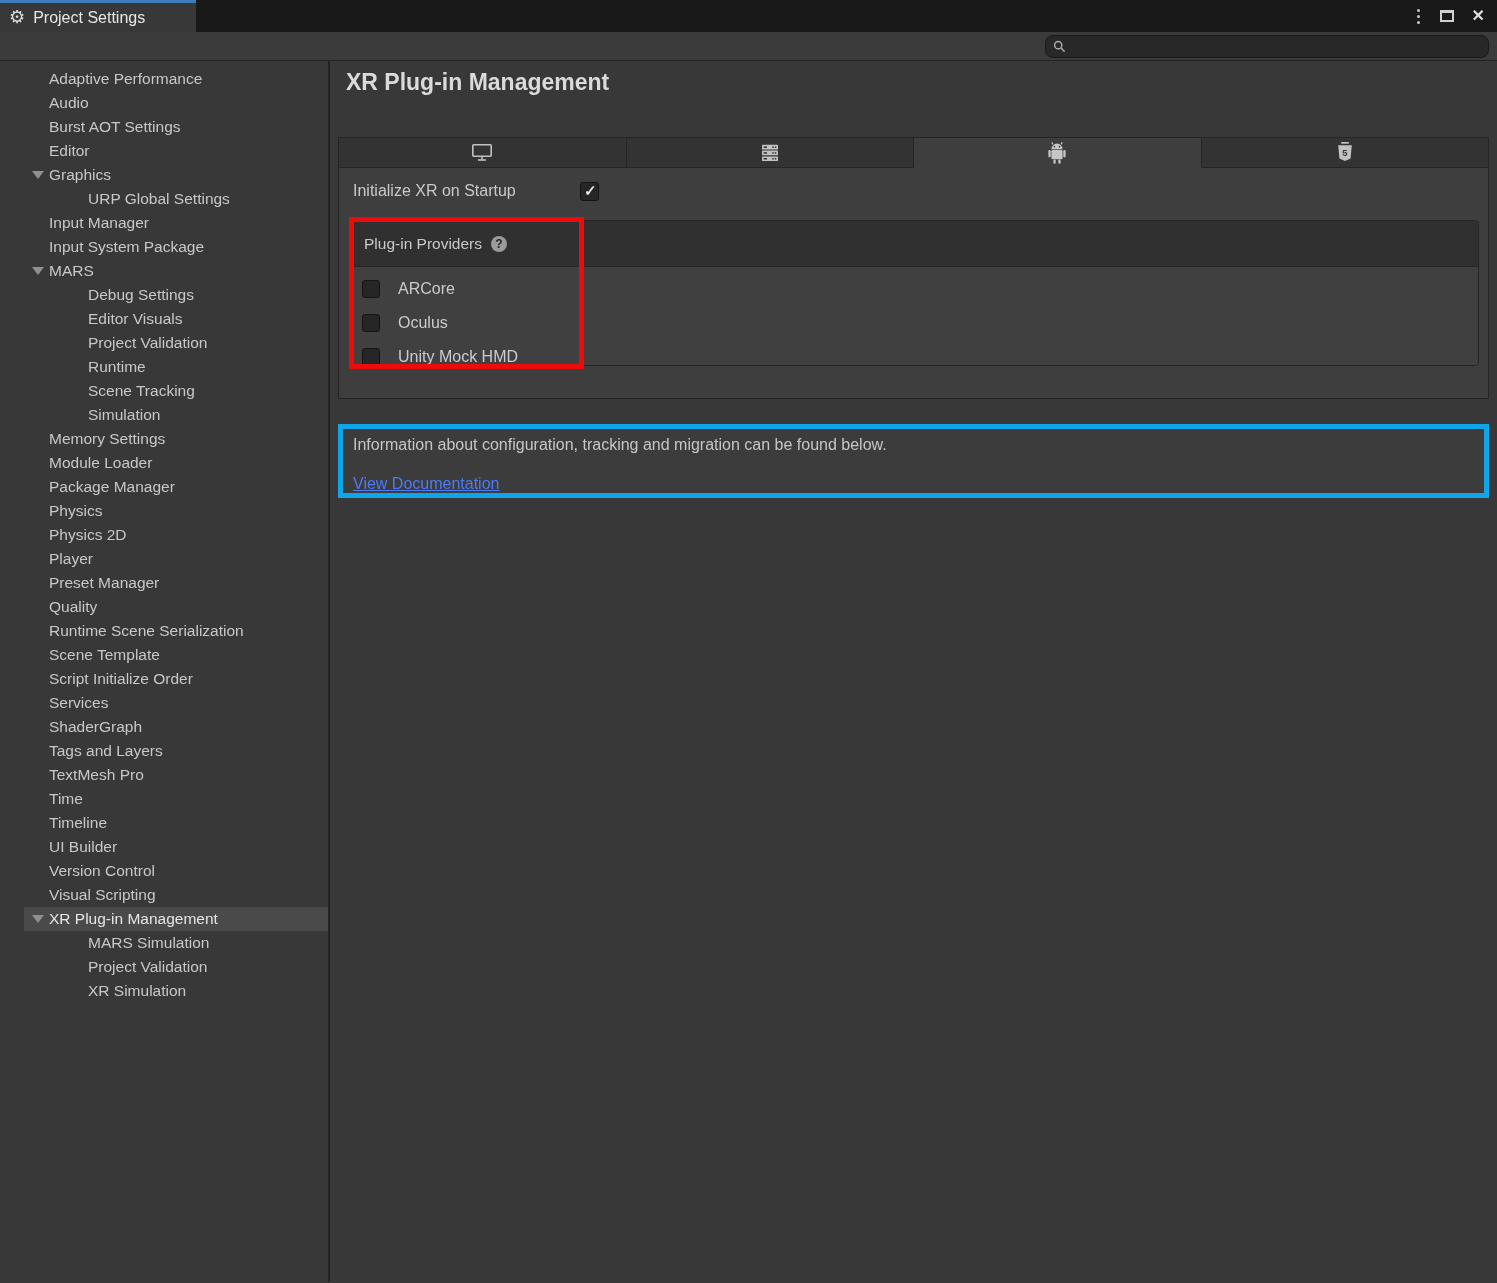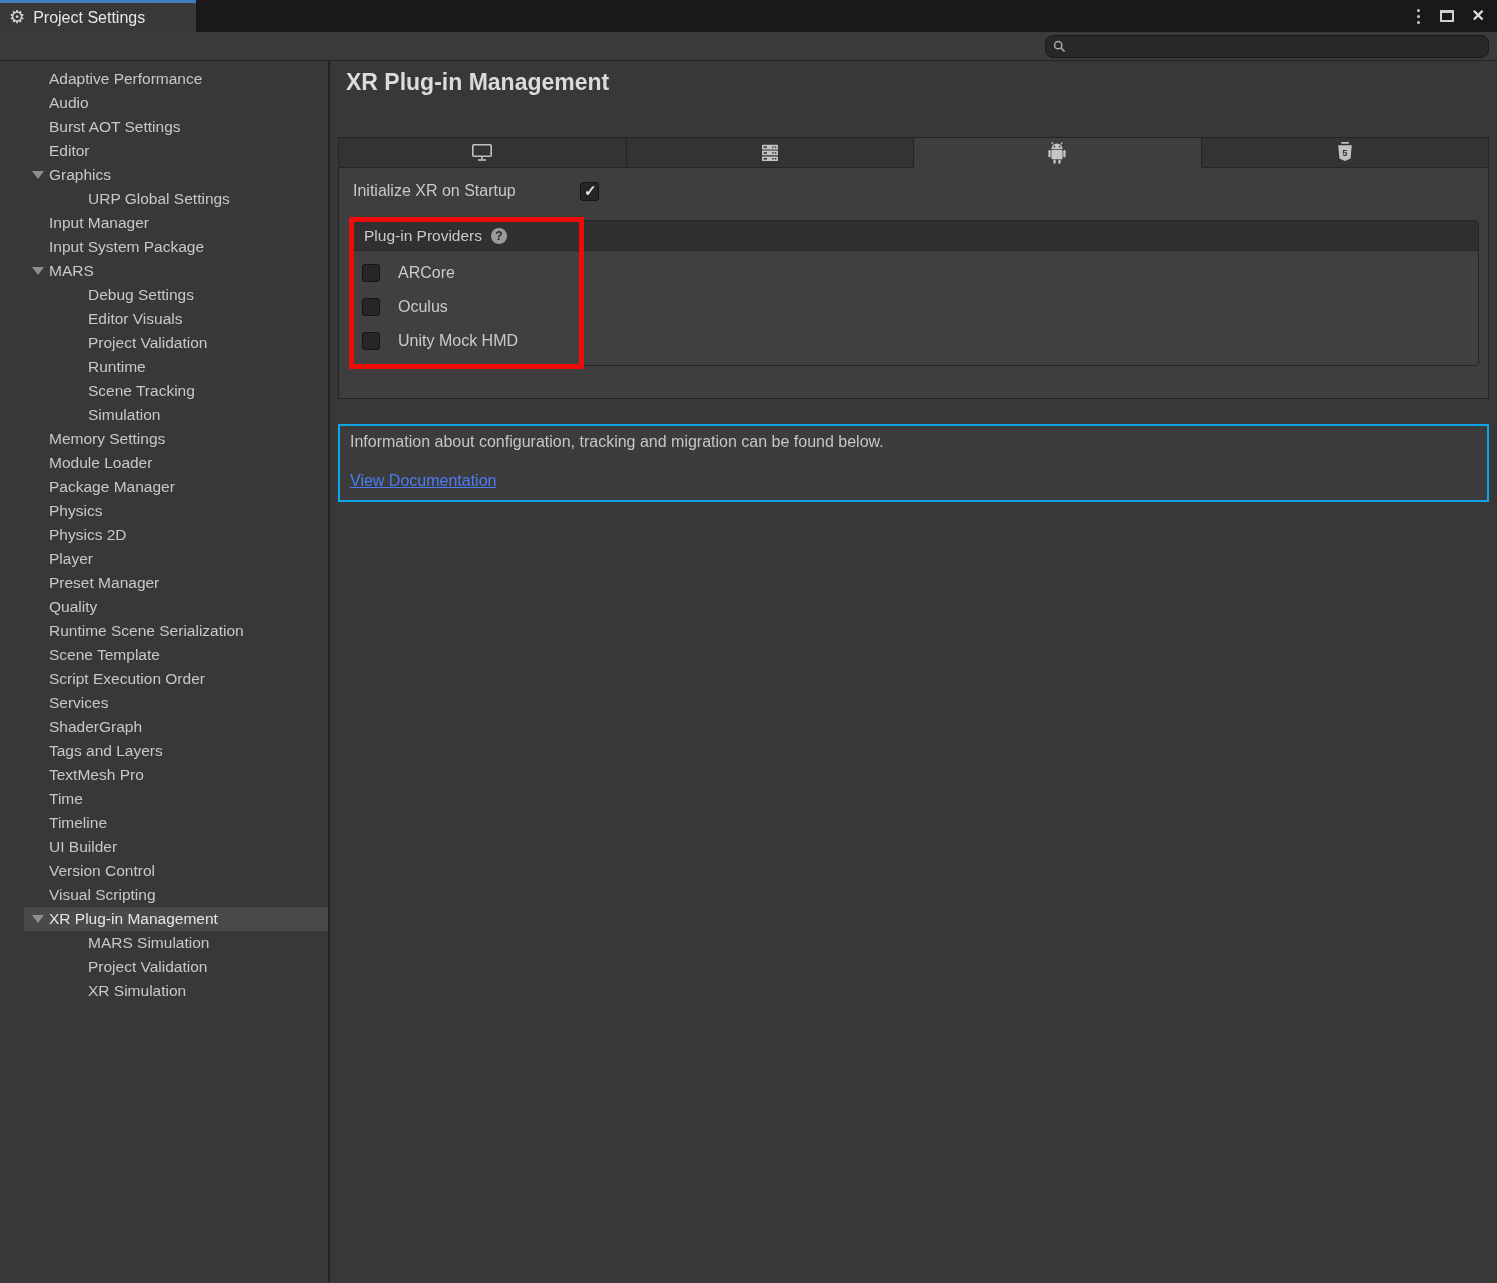--- a/index.html
+++ b/index.html
@@ -47,33 +47,33 @@
   .ptab:first-child { border-left:1px solid #252525; }
   .ptab.selected { background:#3E3E3E; border-bottom:1px solid #3E3E3E; }
   .content-panel { position:absolute; left:8px; right:8px; top:107px; height:231px;
                    background:#3E3E3E; border:1px solid #252525; border-top:none; }
   .init-row { position:absolute; left:14px; top:14px; height:20px; display:flex; }
   .init-label { font-size:16px; color:#C9C9C9; width:227px; }
   .checkbox { width:19px; height:19px; background:#262626; border:1px solid #141414; border-radius:3px; position:relative; flex:none; }
   .checkbox.checked::after { content:"✓"; position:absolute; left:3px; top:-1px; font-size:15px; font-weight:bold; color:#E8E8E8; }
   .plugin-box { position:absolute; left:13px; right:9px; top:52px; height:146px;
                 border:1px solid #262626; border-radius:4px; overflow:hidden; }
-  .plugin-header { height:30px; background:#303030; border-bottom:1px solid #262626;
+  .plugin-header { height:46px; background:#303030; border-bottom:1px solid #262626;
                    display:flex; align-items:center; gap:9px; padding-left:11px; }
   .plugin-header-label { font-size:15.5px; color:#C9C9C9; }
   .help-icon { width:16px; height:16px; border-radius:50%; background:#9A9A9A; color:#262626;
                font-size:12px; font-weight:bold; display:flex; align-items:center; justify-content:center; }
   .plugin-list { height:116px; background:#404040; padding:5px 0 0 9px; }
   .provider-row { height:34px; display:flex; align-items:center; gap:18px; }
   .provider-row .checkbox { width:18px; height:18px; }
   .provider-label { font-size:16px; color:#CBCBCB; }
   .red-annotation { position:absolute; left:10px; top:49px; width:235px; height:152px;
                     border:5px solid #EE0B0B; z-index:6; pointer-events:none; }
   .info-box { position:absolute; left:8px; right:8px; top:363px;
-              background:#3C3C3C; border:2px solid #0ea5e9; padding:7px 10px 10px; }
+              background:#3C3C3C; border:5px solid #0ea5e9; padding:7px 10px 0; }
   .info-text { font-size:16px; color:#C6C6C6; }
   .info-link { display:inline-block; margin-top:21px; font-size:16px; color:#4B7CF5; text-decoration:underline; cursor:pointer; }
 </style>
 </head>
 <body>
 
 <div class="window">
 
   <div class="titlebar">
     <div class="doc-tab">
@@ -178,21 +178,21 @@
           <div class="side-row">
             <span class="txt l0">Quality</span>
           </div>
           <div class="side-row">
             <span class="txt l0">Runtime Scene Serialization</span>
           </div>
           <div class="side-row">
             <span class="txt l0">Scene Template</span>
           </div>
           <div class="side-row">
-            <span class="txt l0">Script Execution Order</span>
+            <span class="txt l0">Script Initialize Order</span>
           </div>
           <div class="side-row">
             <span class="txt l0">Services</span>
           </div>
           <div class="side-row">
             <span class="txt l0">ShaderGraph</span>
           </div>
           <div class="side-row">
             <span class="txt l0">Tags and Layers</span>
           </div>

